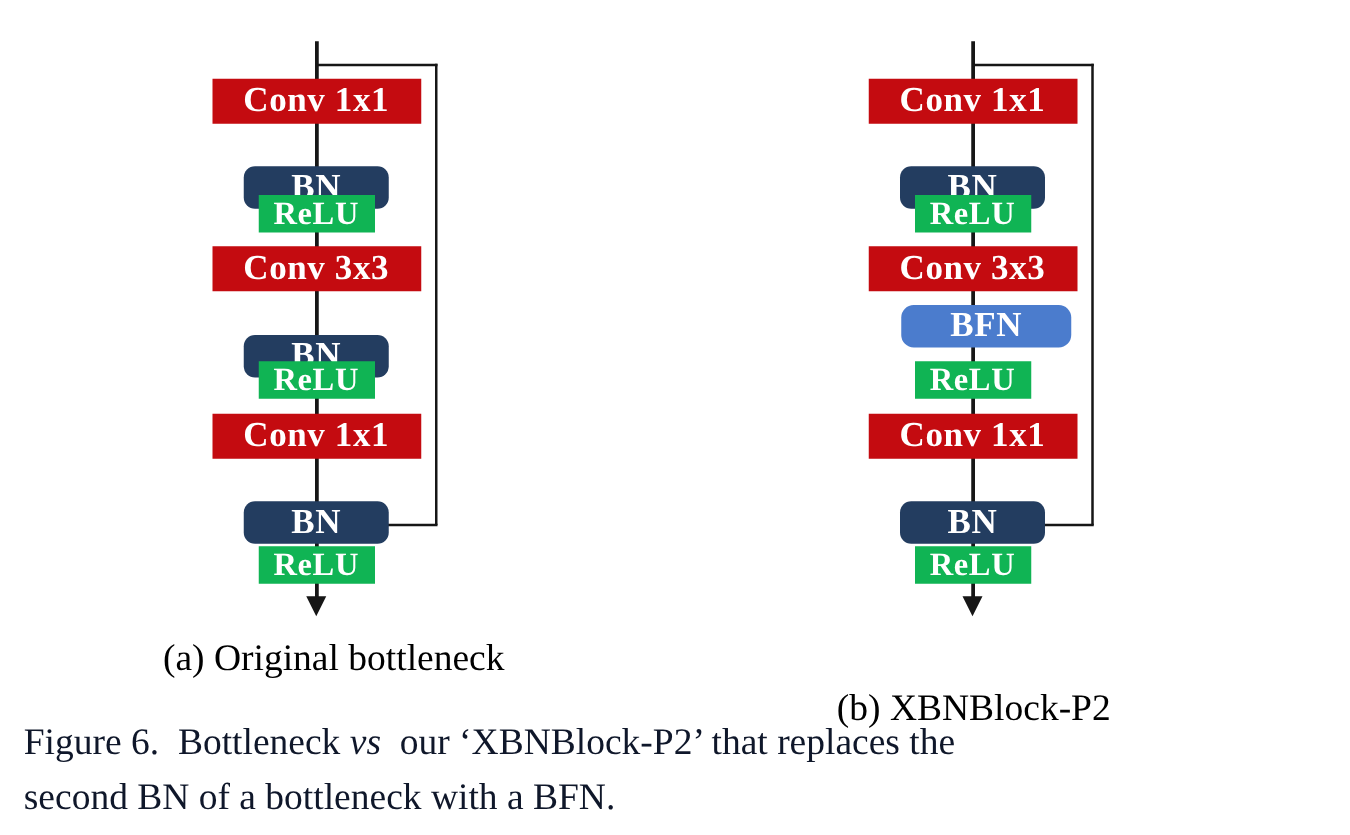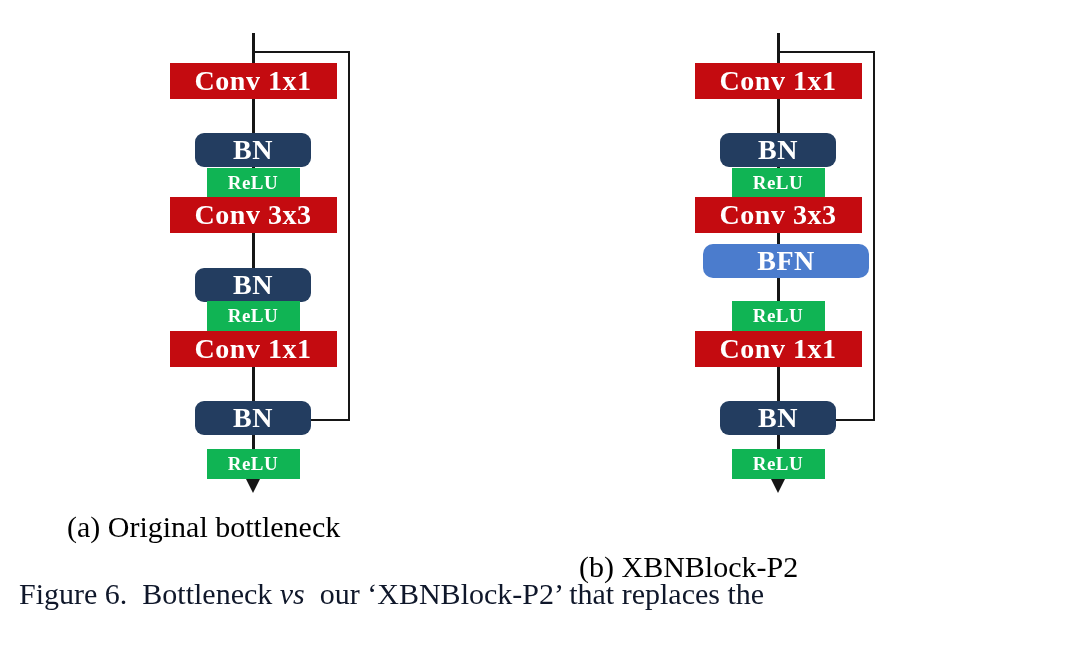--- a/index.html
+++ b/index.html
@@ -10,50 +10,51 @@
     --line:#161616; --blocktext:#ffffff;
   }
   #stage{position:relative;width:1080px;height:668px;overflow:hidden;background:#fff;}
   .line{position:absolute;background:var(--line);z-index:0;}
   .block{
     position:absolute;z-index:2;text-align:center;color:var(--blocktext);
     font-size:28px;letter-spacing:0.5px;font-weight:bold;
   }
   .block.conv{background:var(--conv);}
   .block.bn{background:var(--bn);margin-top:24px;}
-  .block.relu{background:var(--relu);font-size:19px;margin-top:12px;}
+  .block.relu{background:var(--relu);font-size:26px;}
   .block.bfn{background:var(--bfn);}
   .arrow-left{
     position:absolute;width:0;height:0;z-index:1;
     border-top:7px solid transparent;border-bottom:7px solid transparent;
     border-right:14px solid var(--line);
   }
   .arrow-down{
     position:absolute;width:0;height:0;z-index:1;
     border-left:8px solid transparent;border-right:8px solid transparent;
     border-top:16px solid var(--line);
   }
   .subcap{
-    position:absolute;top:510px;width:400px;text-align:left;
+    position:absolute;top:510px;width:400px;text-align:center;
     font-size:30px;color:#000;z-index:3;
   }
   .figcaption{
     position:absolute;left:19px;top:572px;width:1050px;z-index:3;
     font-size:30px;line-height:44px;color:#0f172a;
   }
   .figcaption span{white-space:pre-wrap;}
   .it{font-style:italic;}
 </style>
 </head>
 <body style="--conv: #c40b10; --bn: #233d60; --relu: #10b454; --bfn: #4b7ccd; --line: #161616; --blocktext: #ffffff;">
 
 <div id="stage">
 
   <div class="figcaption">
     <div><span>Figure 6.  Bottleneck </span><span class="it">vs</span><span>  our ‘XBNBlock-P2’ that replaces the</span></div>
+    <div><span>second BN of a bottleneck with a BFN.</span></div>
   </div>
 <div class="line" style="left: 252px; top: 33px; width: 3px; height: 445px;"></div>
     <div class="line" style="left: 253px; top: 51px; width: 97px; height: 2px;"></div>
     <div class="line" style="left: 348px; top: 51px; width: 2px; height: 369px;"></div>
     <div class="line" style="left: 265px; top: 419px; width: 85px; height: 2px;"></div>
     <div class="arrow-left" style="left: 254px; top: 413px;"></div>
     <div class="arrow-down" style="left: 245px; top: 477px;"></div>
     <div class="block conv" style="left: 169.5px; top: 63px; width: 167px; height: 36px; border-radius: 0px; line-height: 36px;">Conv 1x1</div>
     <div class="block bn" style="left: 195px; top: 109px; width: 116px; height: 34px; border-radius: 9px; line-height: 34px;">BN</div>
     <div class="block relu" style="left: 206.5px; top: 156px; width: 93px; height: 30px; border-radius: 0px; line-height: 30px;">ReLU</div>
@@ -67,19 +68,19 @@
     <div class="line" style="left: 777px; top: 33px; width: 3px; height: 445px;"></div>
     <div class="line" style="left: 778px; top: 51px; width: 97px; height: 2px;"></div>
     <div class="line" style="left: 873px; top: 51px; width: 2px; height: 369px;"></div>
     <div class="line" style="left: 790px; top: 419px; width: 85px; height: 2px;"></div>
     <div class="arrow-left" style="left: 779px; top: 413px;"></div>
     <div class="arrow-down" style="left: 770px; top: 477px;"></div>
     <div class="block conv" style="left: 694.5px; top: 63px; width: 167px; height: 36px; border-radius: 0px; line-height: 36px;">Conv 1x1</div>
     <div class="block bn" style="left: 720px; top: 109px; width: 116px; height: 34px; border-radius: 9px; line-height: 34px;">BN</div>
     <div class="block relu" style="left: 731.5px; top: 156px; width: 93px; height: 30px; border-radius: 0px; line-height: 30px;">ReLU</div>
     <div class="block conv" style="left: 694.5px; top: 197px; width: 167px; height: 36px; border-radius: 0px; line-height: 36px;">Conv 3x3</div>
-    <div class="block bfn" style="left: 703px; top: 244px; width: 166px; height: 34px; border-radius: 10px; line-height: 34px;">BFN</div>
+    <div class="block bfn" style="left: 721px; top: 244px; width: 136px; height: 34px; border-radius: 10px; line-height: 34px;">BFN</div>
     <div class="block relu" style="left: 731.5px; top: 289px; width: 93px; height: 30px; border-radius: 0px; line-height: 30px;">ReLU</div>
     <div class="block conv" style="left: 694.5px; top: 331px; width: 167px; height: 36px; border-radius: 0px; line-height: 36px;">Conv 1x1</div>
     <div class="block bn" style="left: 720px; top: 377px; width: 116px; height: 34px; border-radius: 9px; line-height: 34px;">BN</div>
     <div class="block relu" style="left: 731.5px; top: 437px; width: 93px; height: 30px; border-radius: 0px; line-height: 30px;">ReLU</div>
     <div class="subcap" style="left: 579px; margin-top: 40px;">(b) XBNBlock-P2</div>
   </div>
 
 </body></html>

